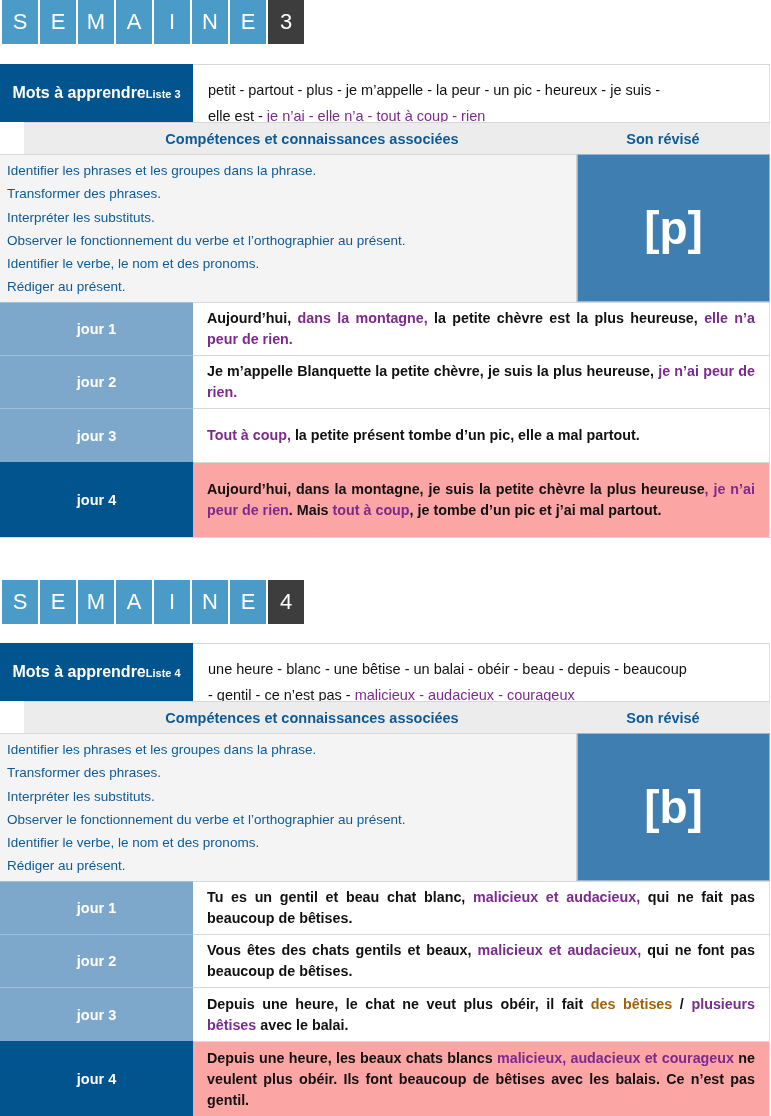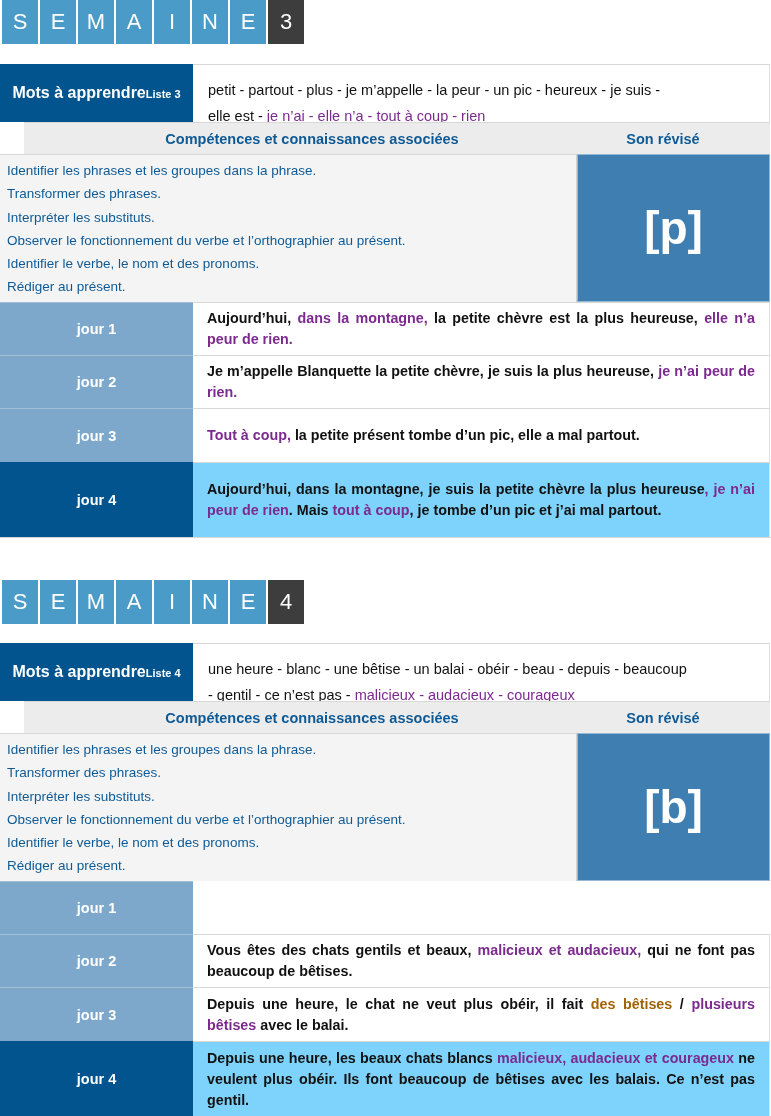--- a/index.html
+++ b/index.html
@@ -53,21 +53,21 @@
   .day-label {
     left: 0; width: 193px; background: #7ea8cb; color: #ffffff; font-weight: bold; font-size: 14.5px;
     display: flex; align-items: center; justify-content: center; border-top: 1px solid #a3bfd8;
   }
   .day-label.dark { background: #02548f; border-top-color: #02548f; }
   .day-text {
     left: 193px; right: 1px; background: #ffffff; border-top: 1px solid #d8d8d8; border-right: 1px solid #e0e0e0;
     padding: 0 14px 0 14px; font-weight: bold; font-size: 14.3px; line-height: 21px; color: #111;
     display: flex; align-items: center; text-align: justify;
   }
-  .day-text.grey { background: #7dd3fc; }
+  .day-text.grey { background: #fca5a5; }
   .day-text span.txt { display: block; width: 100%; }
   .tbl-bottom { position: absolute; left: 0; width: 771px; height: 1px; background: #d8d8d8; }
 </style>
 </head>
 <body>
 
 <section class="week" style="top:0; height:540px;">
   <div class="banner">
     <div class="letter">S</div>
     <div class="letter">E</div>
@@ -172,20 +172,23 @@
         <div class="sk">Interpréter les substituts.</div>
         <div class="sk">Observer le fonctionnement du verbe et l’orthographier au présent.</div>
         <div class="sk">Identifier le verbe, le nom et des pronoms.</div>
         <div class="sk">Rédiger au présent.</div>
       </div>
       <div class="cell sound">[b]</div>
     </div>
 
     <div class="row" style="top:238px; height:53px;">
       <div class="cell day-label">jour 1</div>
+      <div class="cell day-text">
+          <span class="txt"><span>Tu es un gentil et beau chat blanc, </span><span class="purple">malicieux et audacieux,</span><span> qui ne fait pas beaucoup de bêtises.</span></span>
+        </div>
     </div>
     <div class="row" style="top:291px; height:53px;">
       <div class="cell day-label">jour 2</div>
       <div class="cell day-text">
           <span class="txt"><span>Vous êtes des chats gentils et beaux, </span><span class="purple">malicieux et audacieux,</span><span> qui ne font pas beaucoup de bêtises.</span></span>
         </div>
     </div>
     <div class="row" style="top:344px; height:54px;">
       <div class="cell day-label">jour 3</div>
       <div class="cell day-text">

